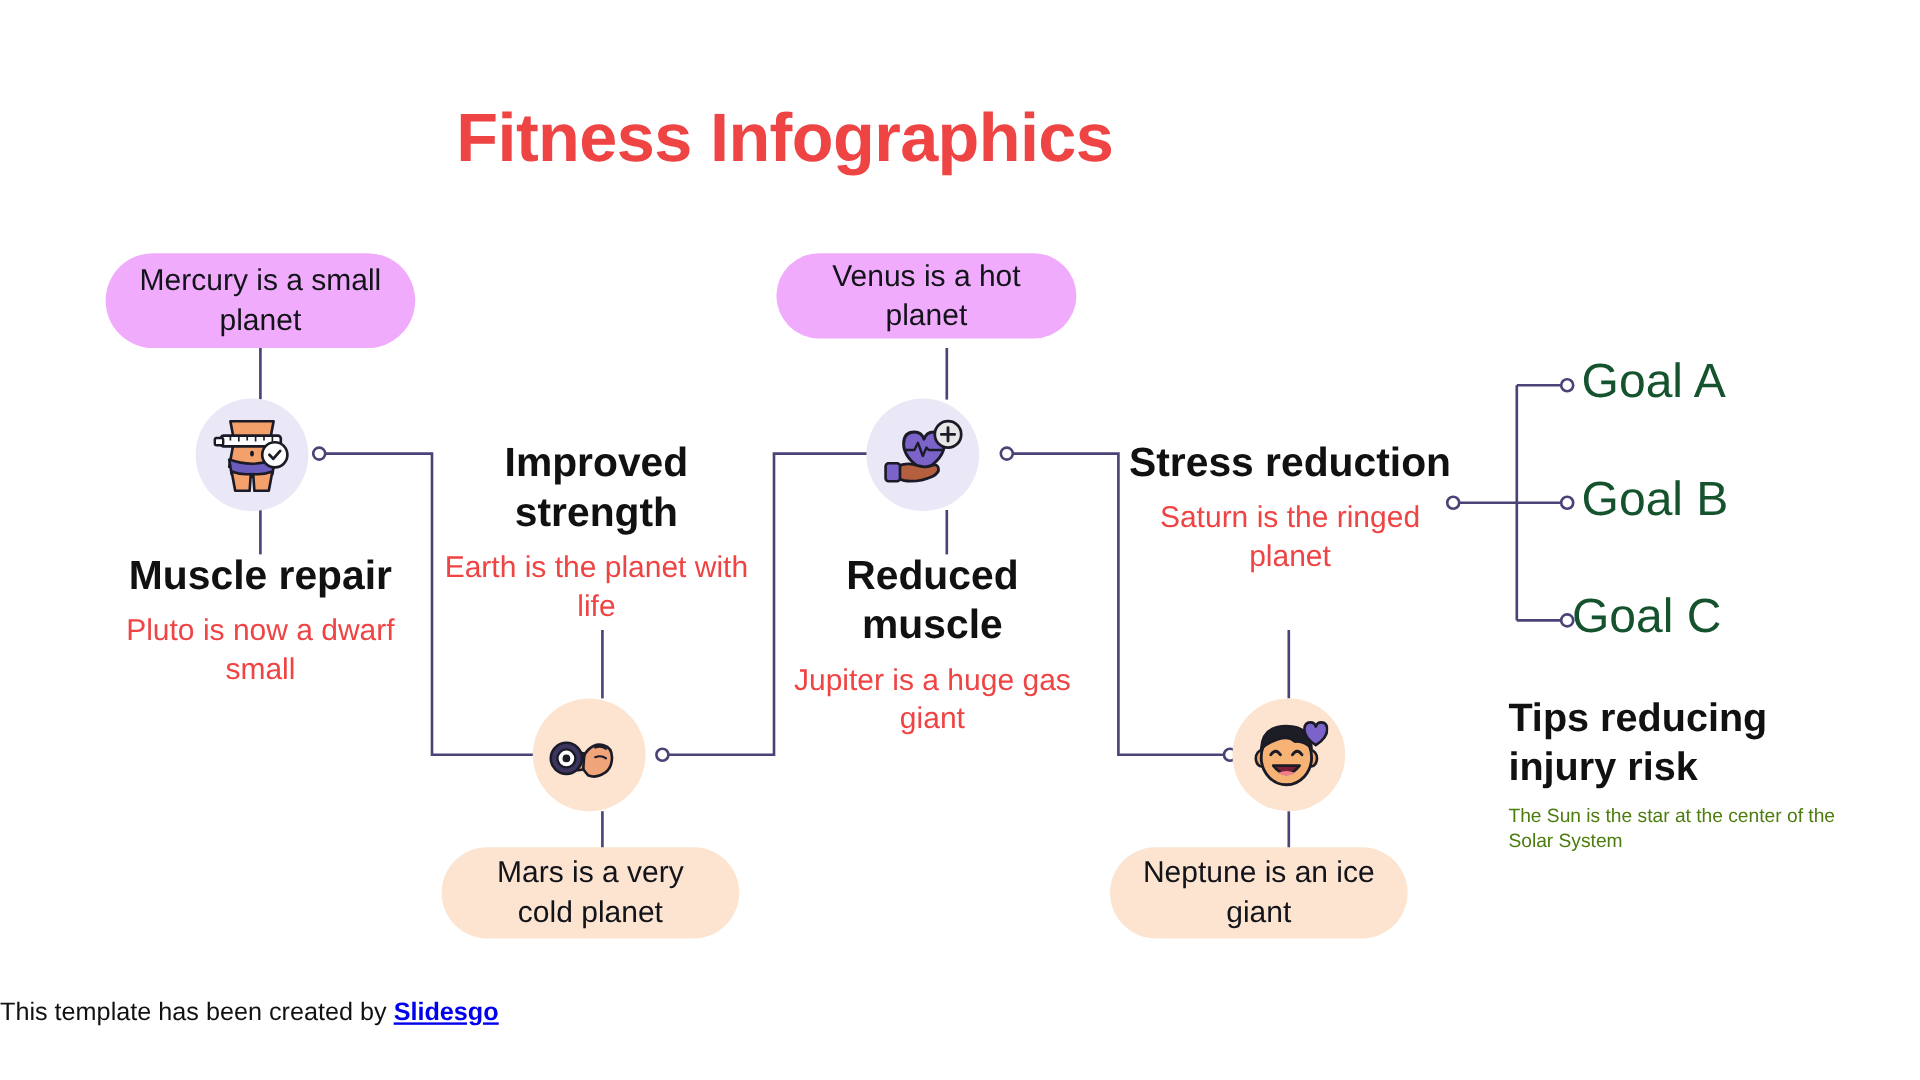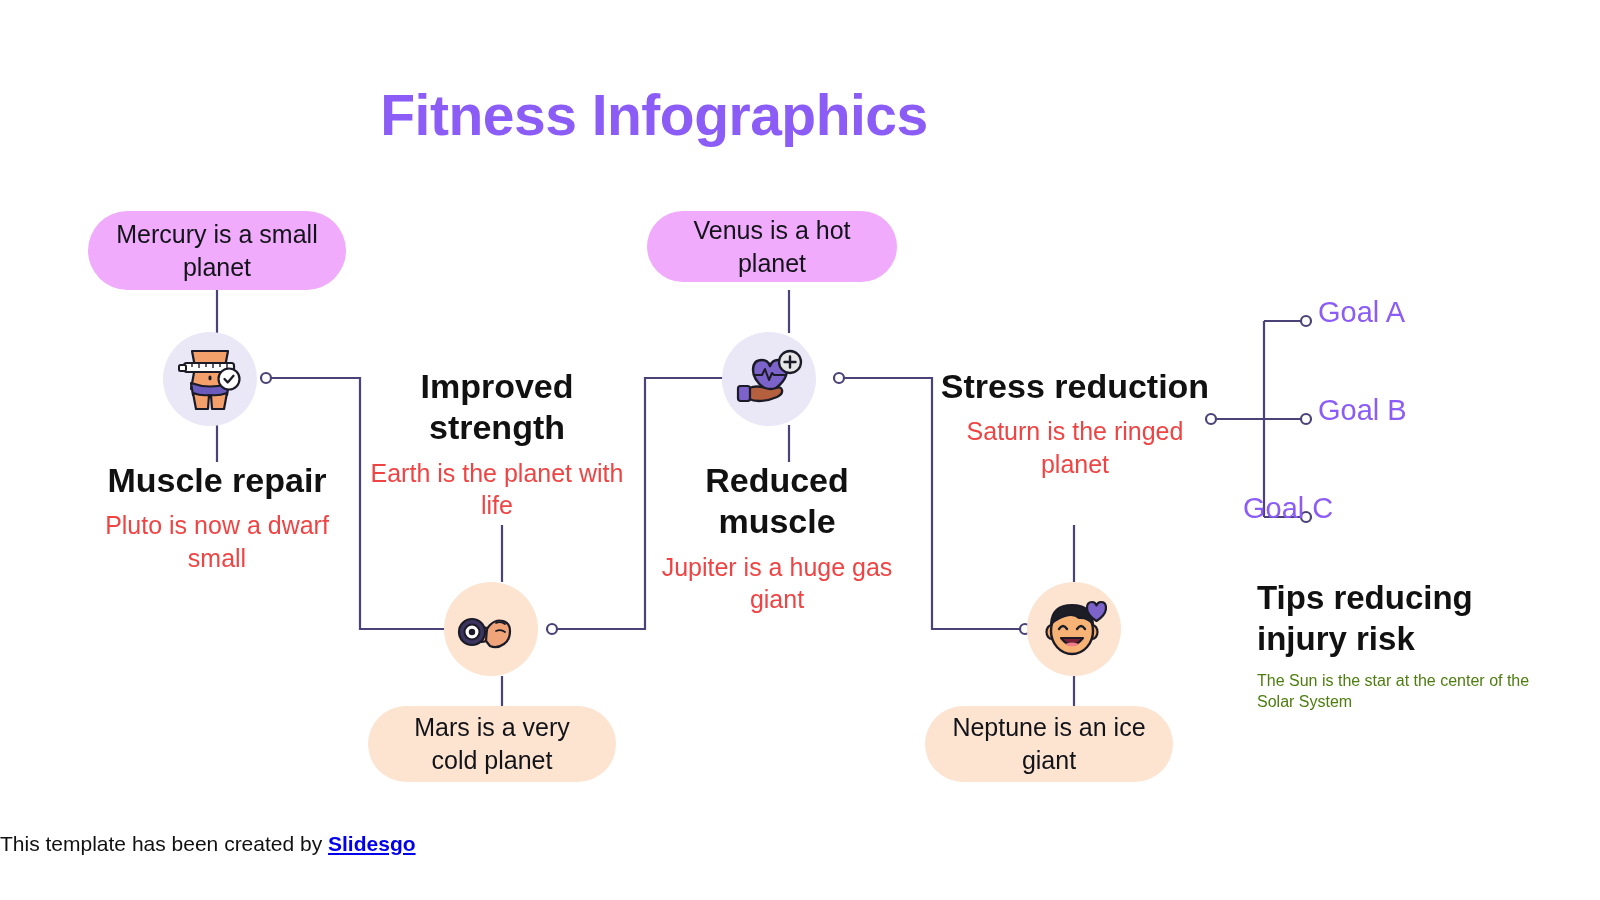--- a/index.html
+++ b/index.html
@@ -25,21 +25,21 @@
   
   .page-title {
     position: absolute;
     left: 0;
     top: 82px;
     width: 1308px;
     text-align: center;
     font-size: 57px;
     font-weight: bold;
     letter-spacing: -0.5px;
-    color: #8b5cf6;
+    color: #ef4444;
   }
 
   
   .connectors {
     position: absolute;
     left: 0;
     top: 0;
     width: 1600px;
     height: 900px;
     pointer-events: none;
@@ -87,23 +87,23 @@
   .node-desc {
     font-size: 25px;
     line-height: 1.3;
     color: #ef4444;
   }
   .gap-sm { height: 8px; }
 
   
   .goal-label {
     position: absolute;
-    font-size: 29px;
+    font-size: 40px;
     line-height: 1;
-    color: #8b5cf6;
+    color: #14532d;
     white-space: nowrap;
   }
 
   
   .tips {
     position: absolute;
     left: 1257px;
     top: 578px;
     width: 290px;
     text-align: left;
@@ -298,21 +298,21 @@
       <path d="M46 12 q0 -6 5 -6 q3.5 0 4.5 3.5 q1 -3.5 4.5 -3.5 q5 0 5 6 q0 7 -9.5 13 q-9.5 -6 -9.5 -13 z" fill="#7b63c9" stroke="#1b1b28" stroke-width="2.2" stroke-linejoin="round"></path>
     </svg>
   </div>
 
   <div class="pill pill-peach" style="left:925px; top:706px; width:248px; height:76px;">
     <span>Neptune is an ice giant</span>
   </div>
 
   <div class="goal-label" style="left:1318px; top:298px;">Goal A</div>
   <div class="goal-label" style="left:1318px; top:396px;">Goal B</div>
-  <div class="goal-label" style="left:1243px; top:494px;">Goal C</div>
+  <div class="goal-label" style="left:1310px; top:494px;">Goal C</div>
 
   <div class="tips">
     <div class="tips-title">Tips reducing injury risk</div>
     <div class="tips-body">The Sun is the star at the center of the Solar System</div>
   </div>
 
   <div class="footer">
     <span>This template has been created by </span><a class="brand" href="#">Slidesgo</a>
   </div>
 

